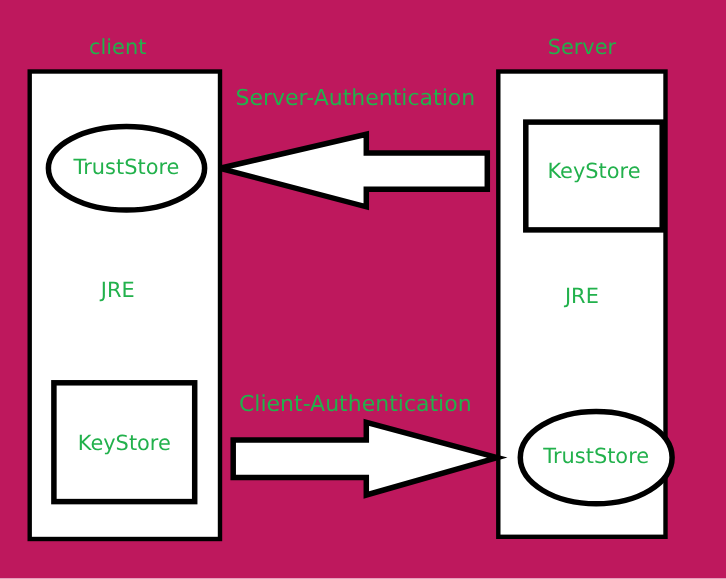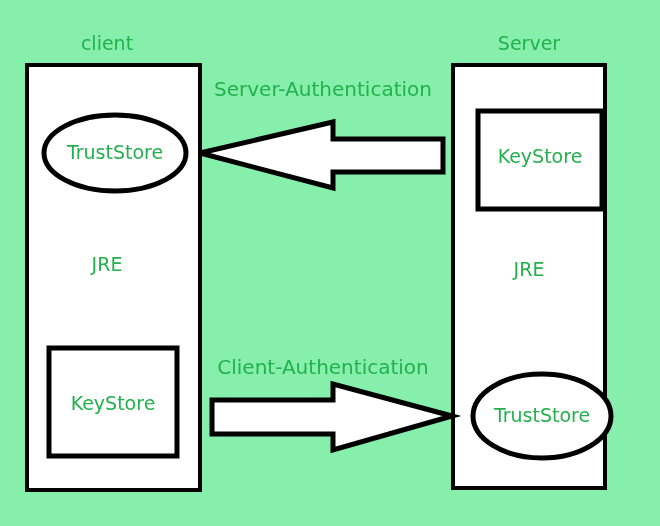--- a/index.html
+++ b/index.html
@@ -4,21 +4,21 @@
 <style>
   html, body {
     margin: 0;
     padding: 0;
     background: #ffffff;
   }
   #canvas {
     position: relative;
     width: 660px;
     height: 526px;
-    background: #86efac;
+    background: #be185d;
     overflow: hidden;
     font-family: "DejaVu Sans", sans-serif;
   }
   svg#diagram {
     position: absolute;
     left: 0;
     top: 0;
     width: 660px;
     height: 526px;
   }

